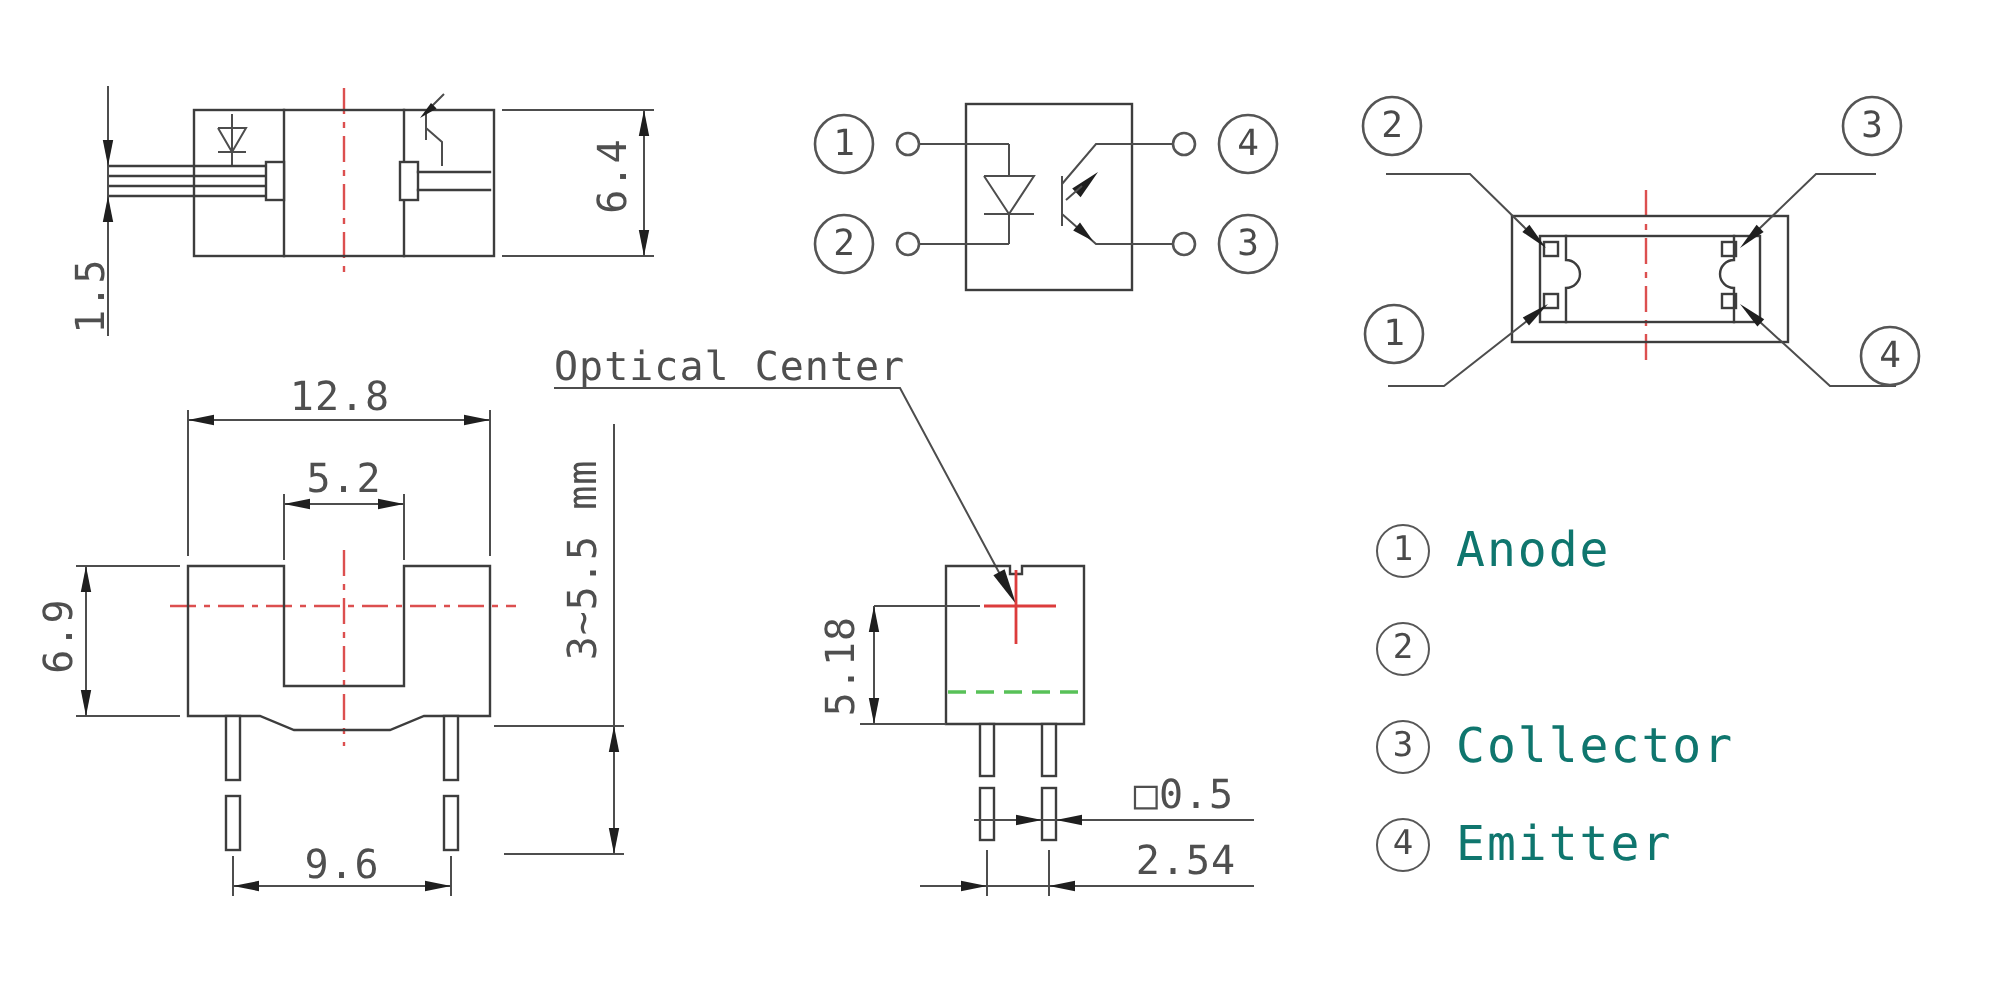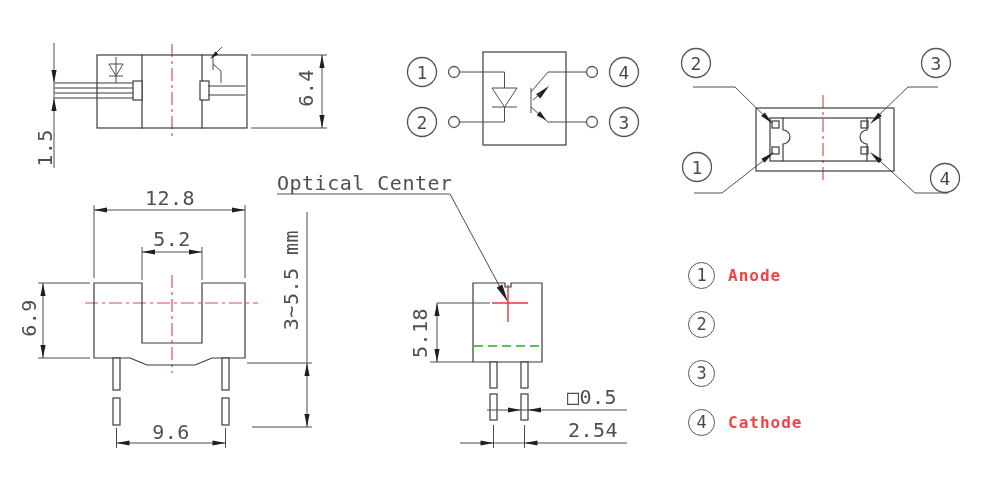--- a/index.html
+++ b/index.html
@@ -16,21 +16,21 @@
   .ar {fill:#1f1f1f;stroke:none;}
   text.t{font-family:"DejaVu Sans Mono",monospace;font-size:20px;fill:#4f4f4f;letter-spacing:.5px;}
   text.p{font-family:"DejaVu Sans Mono",monospace;font-size:18px;fill:#4a4a4a;}
   .pc {stroke:#555;stroke-width:1.3;fill:none;}
   
   .legend{position:absolute;left:688px;top:260px;display:flex;flex-direction:column;gap:19px;}
   .lg-row{display:flex;align-items:center;height:30px;gap:13px;}
   .lg-circ{width:27px;height:27px;border:1.5px solid #575757;border-radius:50%;
            display:flex;align-items:center;justify-content:center;
            font-size:17px;color:#4a4a4a;box-sizing:border-box;}
-  .lg-label{font-size:16px;color:#ef4444;letter-spacing:1px;font-weight:bold;}
+  .lg-label{font-size:24px;color:#0f766e;letter-spacing:1px;}
 </style>
 </head>
 <body>
 
 <div class="canvas">
 
   <svg style="left:30px;top:30px" width="310" height="155" viewBox="0 0 310 155">
 
     <path class="cl" d="M142,14 V110"></path>
 
@@ -256,20 +256,21 @@
   <div class="legend">
     <div class="lg-row">
       <span class="lg-circ">1</span>
       <span class="lg-label">Anode</span>
     </div>
     <div class="lg-row">
       <span class="lg-circ">2</span>
     </div>
     <div class="lg-row">
       <span class="lg-circ">3</span>
+      <span class="lg-label">Collector</span>
     </div>
     <div class="lg-row">
       <span class="lg-circ">4</span>
-      <span class="lg-label">Cathode</span>
+      <span class="lg-label">Emitter</span>
     </div>
   </div>
 
 </div>
 
 </body></html>

